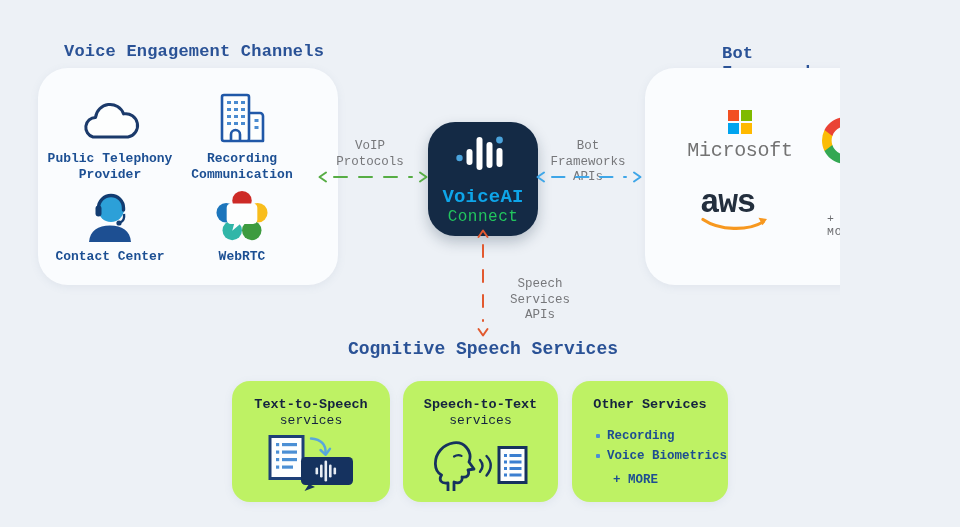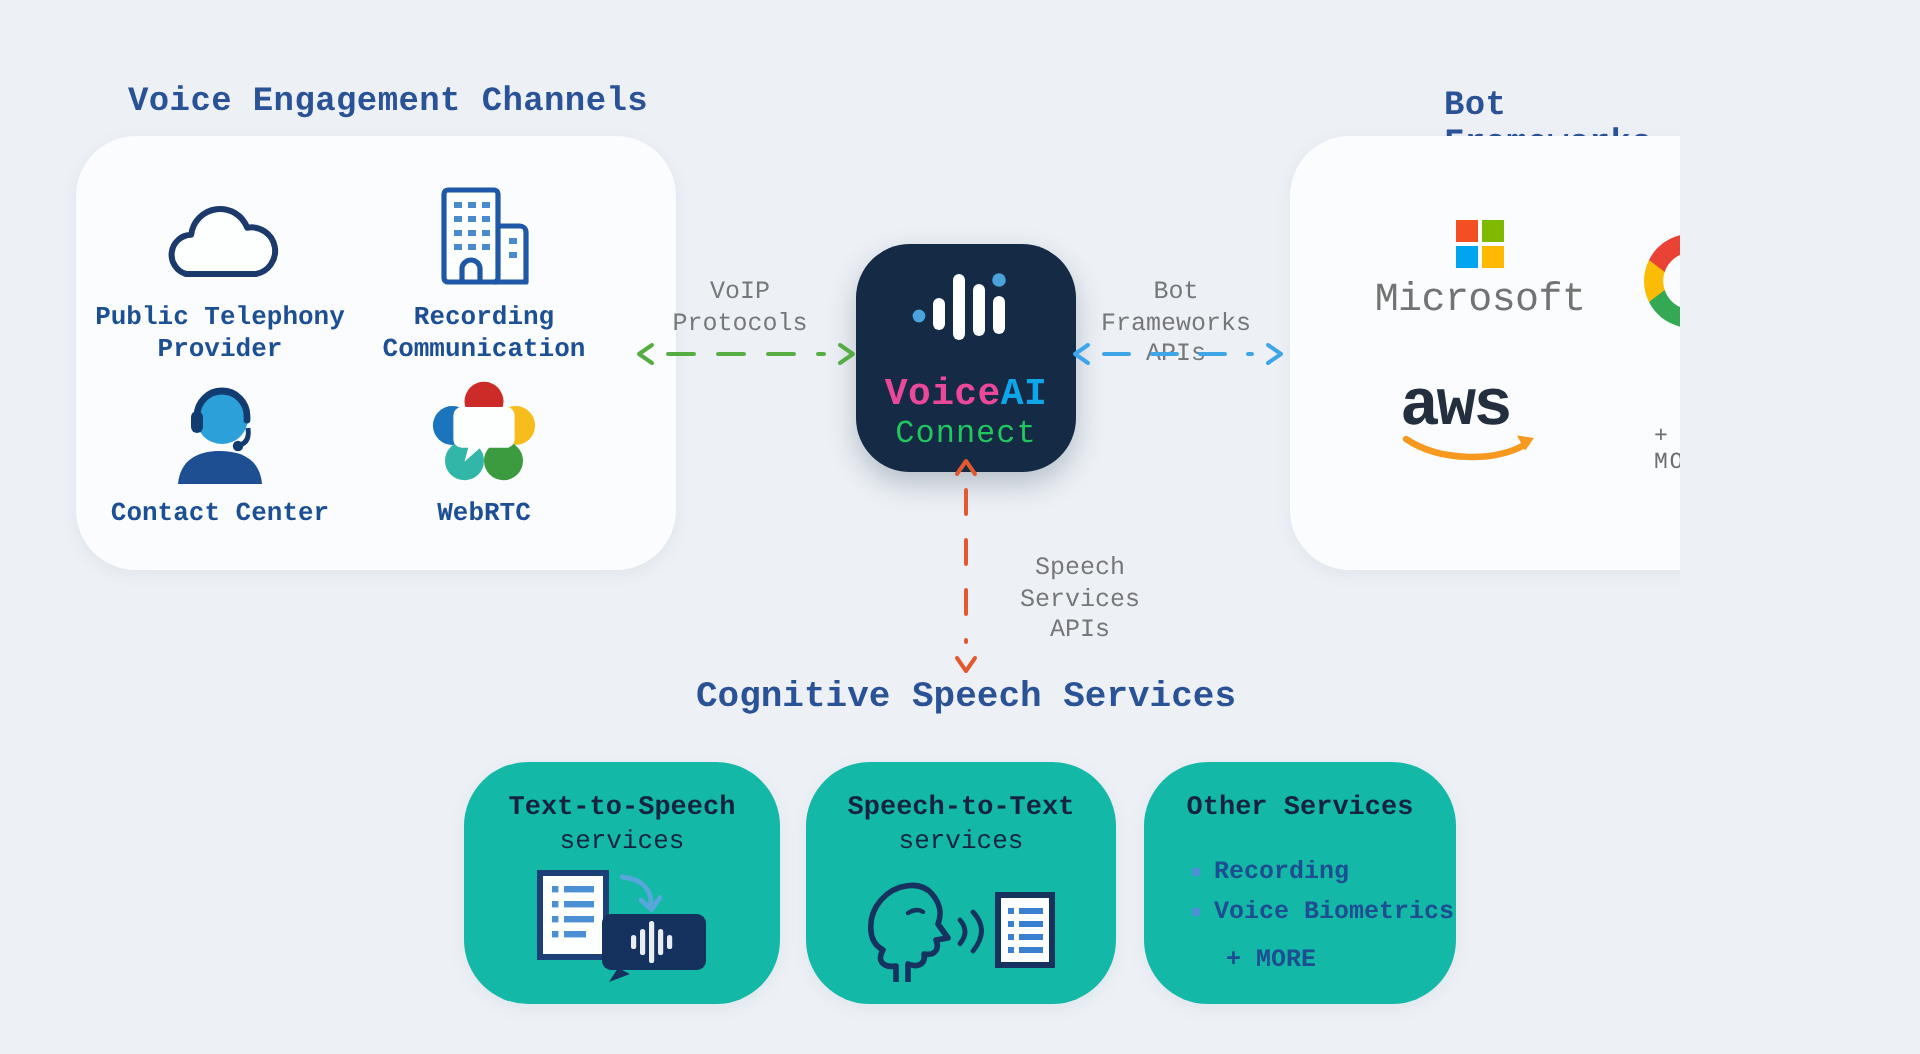--- a/index.html
+++ b/index.html
@@ -12,21 +12,21 @@
   
   .vec-item{position:absolute;width:128px;text-align:center;}
   .vec-icon{height:52px;display:flex;align-items:flex-end;justify-content:center;margin-bottom:7px;}
   .vec-label{font-size:13px;font-weight:bold;color:#1c4f93;line-height:1.22;}
 
   
   .logo-tile{position:absolute;left:428px;top:122px;width:110px;height:114px;background:#142a45;
              border-radius:27px;display:flex;flex-direction:column;align-items:center;
              justify-content:center;box-shadow:0 6px 14px rgba(20,42,69,.25);}
   .logo-name{font-size:19px;font-weight:bold;margin-top:5px;letter-spacing:.2px;}
-  .logo-name .p1{color:#ec4899}
+  .logo-name .p1{color:#0ea5e9}
   .logo-name .p2{color:#0ea5e9}
   .logo-sub{color:#22c55e;font-size:16px;letter-spacing:.5px;}
 
   
   .conn-label{position:absolute;color:#76777a;font-size:12.5px;line-height:1.25;text-align:center;}
   .arrow{position:absolute;}
 
   
   .ms-logo{position:absolute;left:694px;top:110px;width:92px;display:flex;flex-direction:column;align-items:center;}
   .ms-squares{display:grid;grid-template-columns:11px 11px;grid-template-rows:11px 11px;gap:1.5px;}
@@ -35,21 +35,21 @@
   .ms-text{margin-top:5px;font-size:20px;color:#737373;letter-spacing:-.3px;}
   .google-logo{position:absolute;left:822px;top:117px;width:47px;height:47px;}
   .aws-logo{position:absolute;left:700px;top:187px;width:78px;}
   .aws-text{font-size:33px;font-weight:bold;color:#232f3e;letter-spacing:-1.5px;line-height:1;}
   .aws-swoosh{margin-top:-6px;}
   .more-right{position:absolute;left:827px;top:212px;font-size:11.5px;color:#6d6e71;letter-spacing:.8px;}
 
   
   .bottom-title{position:absolute;left:333px;top:339px;width:300px;text-align:center;
                 font-size:18px;font-weight:bold;color:#2a5296;}
-  .svc-card{position:absolute;top:381px;height:121px;background:#14b8a6;border-radius:32px;
+  .svc-card{position:absolute;top:381px;height:121px;background:#bef264;border-radius:18px;
             box-shadow:0 2px 8px rgba(110,130,160,.10);text-align:center;}
   .svc-title{font-size:13.5px;font-weight:bold;color:#15233f;margin-top:16px;}
   .svc-sub{font-size:13px;color:#15233f;margin-top:1px;}
   .svc-icon{margin-top:7px;}
   .other-list{margin:14px 0 0 24px;text-align:left;}
   .other-item{font-size:12.5px;font-weight:bold;color:#1d4e91;line-height:1.6;
               display:flex;align-items:center;gap:7px;}
   .bullet-dot{width:4px;height:4px;background:#4b8fd4;border-radius:1px;flex:none;}
   .other-more{margin:7px 0 0 41px;font-size:12.5px;font-weight:bold;color:#1d4e91;text-align:left;}
 </style>

